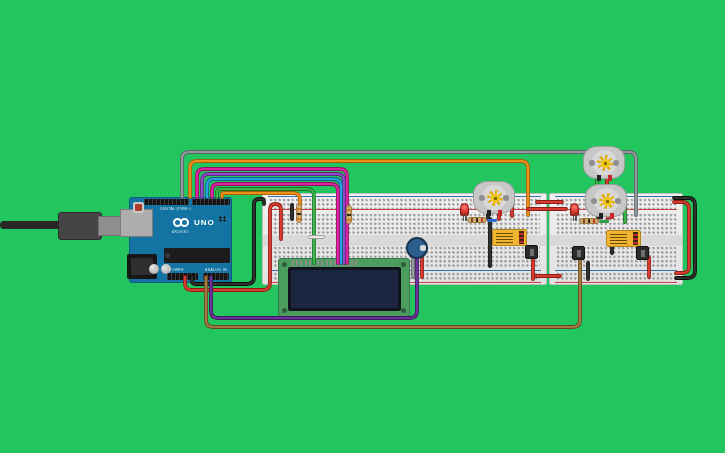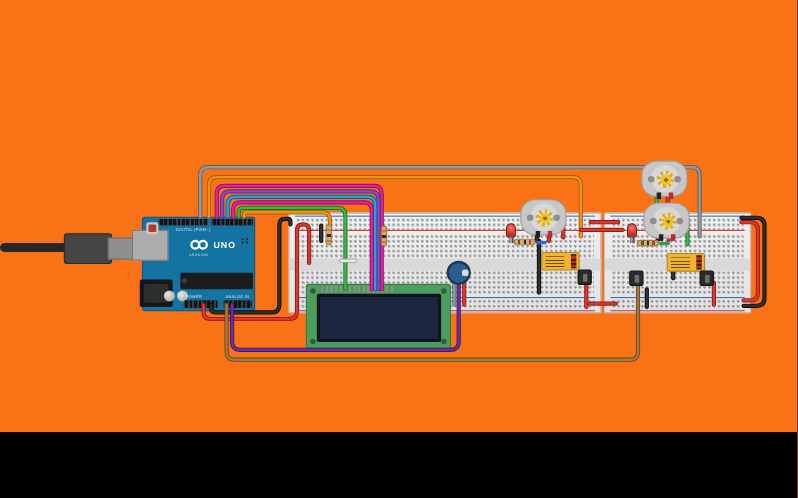--- a/index.html
+++ b/index.html
@@ -1,16 +1,16 @@
 <!DOCTYPE html>
 <html><head>
 <meta charset="utf-8">
 <style>
   html,body{margin:0;padding:0;background:#000;}
-  #stage{position:relative;width:725px;height:393px;background:#f97316;overflow:hidden;
+  #stage{position:relative;width:725px;height:453px;background:#22c55e;overflow:hidden;
          font-family:"Liberation Sans",sans-serif;}
   
   .bb{position:absolute;top:193px;height:92px;background:linear-gradient(#f0f0f0,#e2e2e2);
       border:1px solid #bfbfbf;border-radius:2px;box-sizing:border-box;}
   .bb .blue-line,.bb .red-line{position:absolute;left:5px;right:5px;height:1px;}
   .bb .blue-line{background:#3a6fb0;}
   .bb .red-line{background:#cf4040;}
   .holes{position:absolute;left:6px;right:6px;
          background-image:radial-gradient(circle at 2px 2px,#9a9a9a 1.1px,rgba(0,0,0,0) 1.3px);
          background-size:4.35px 4.4px;}

